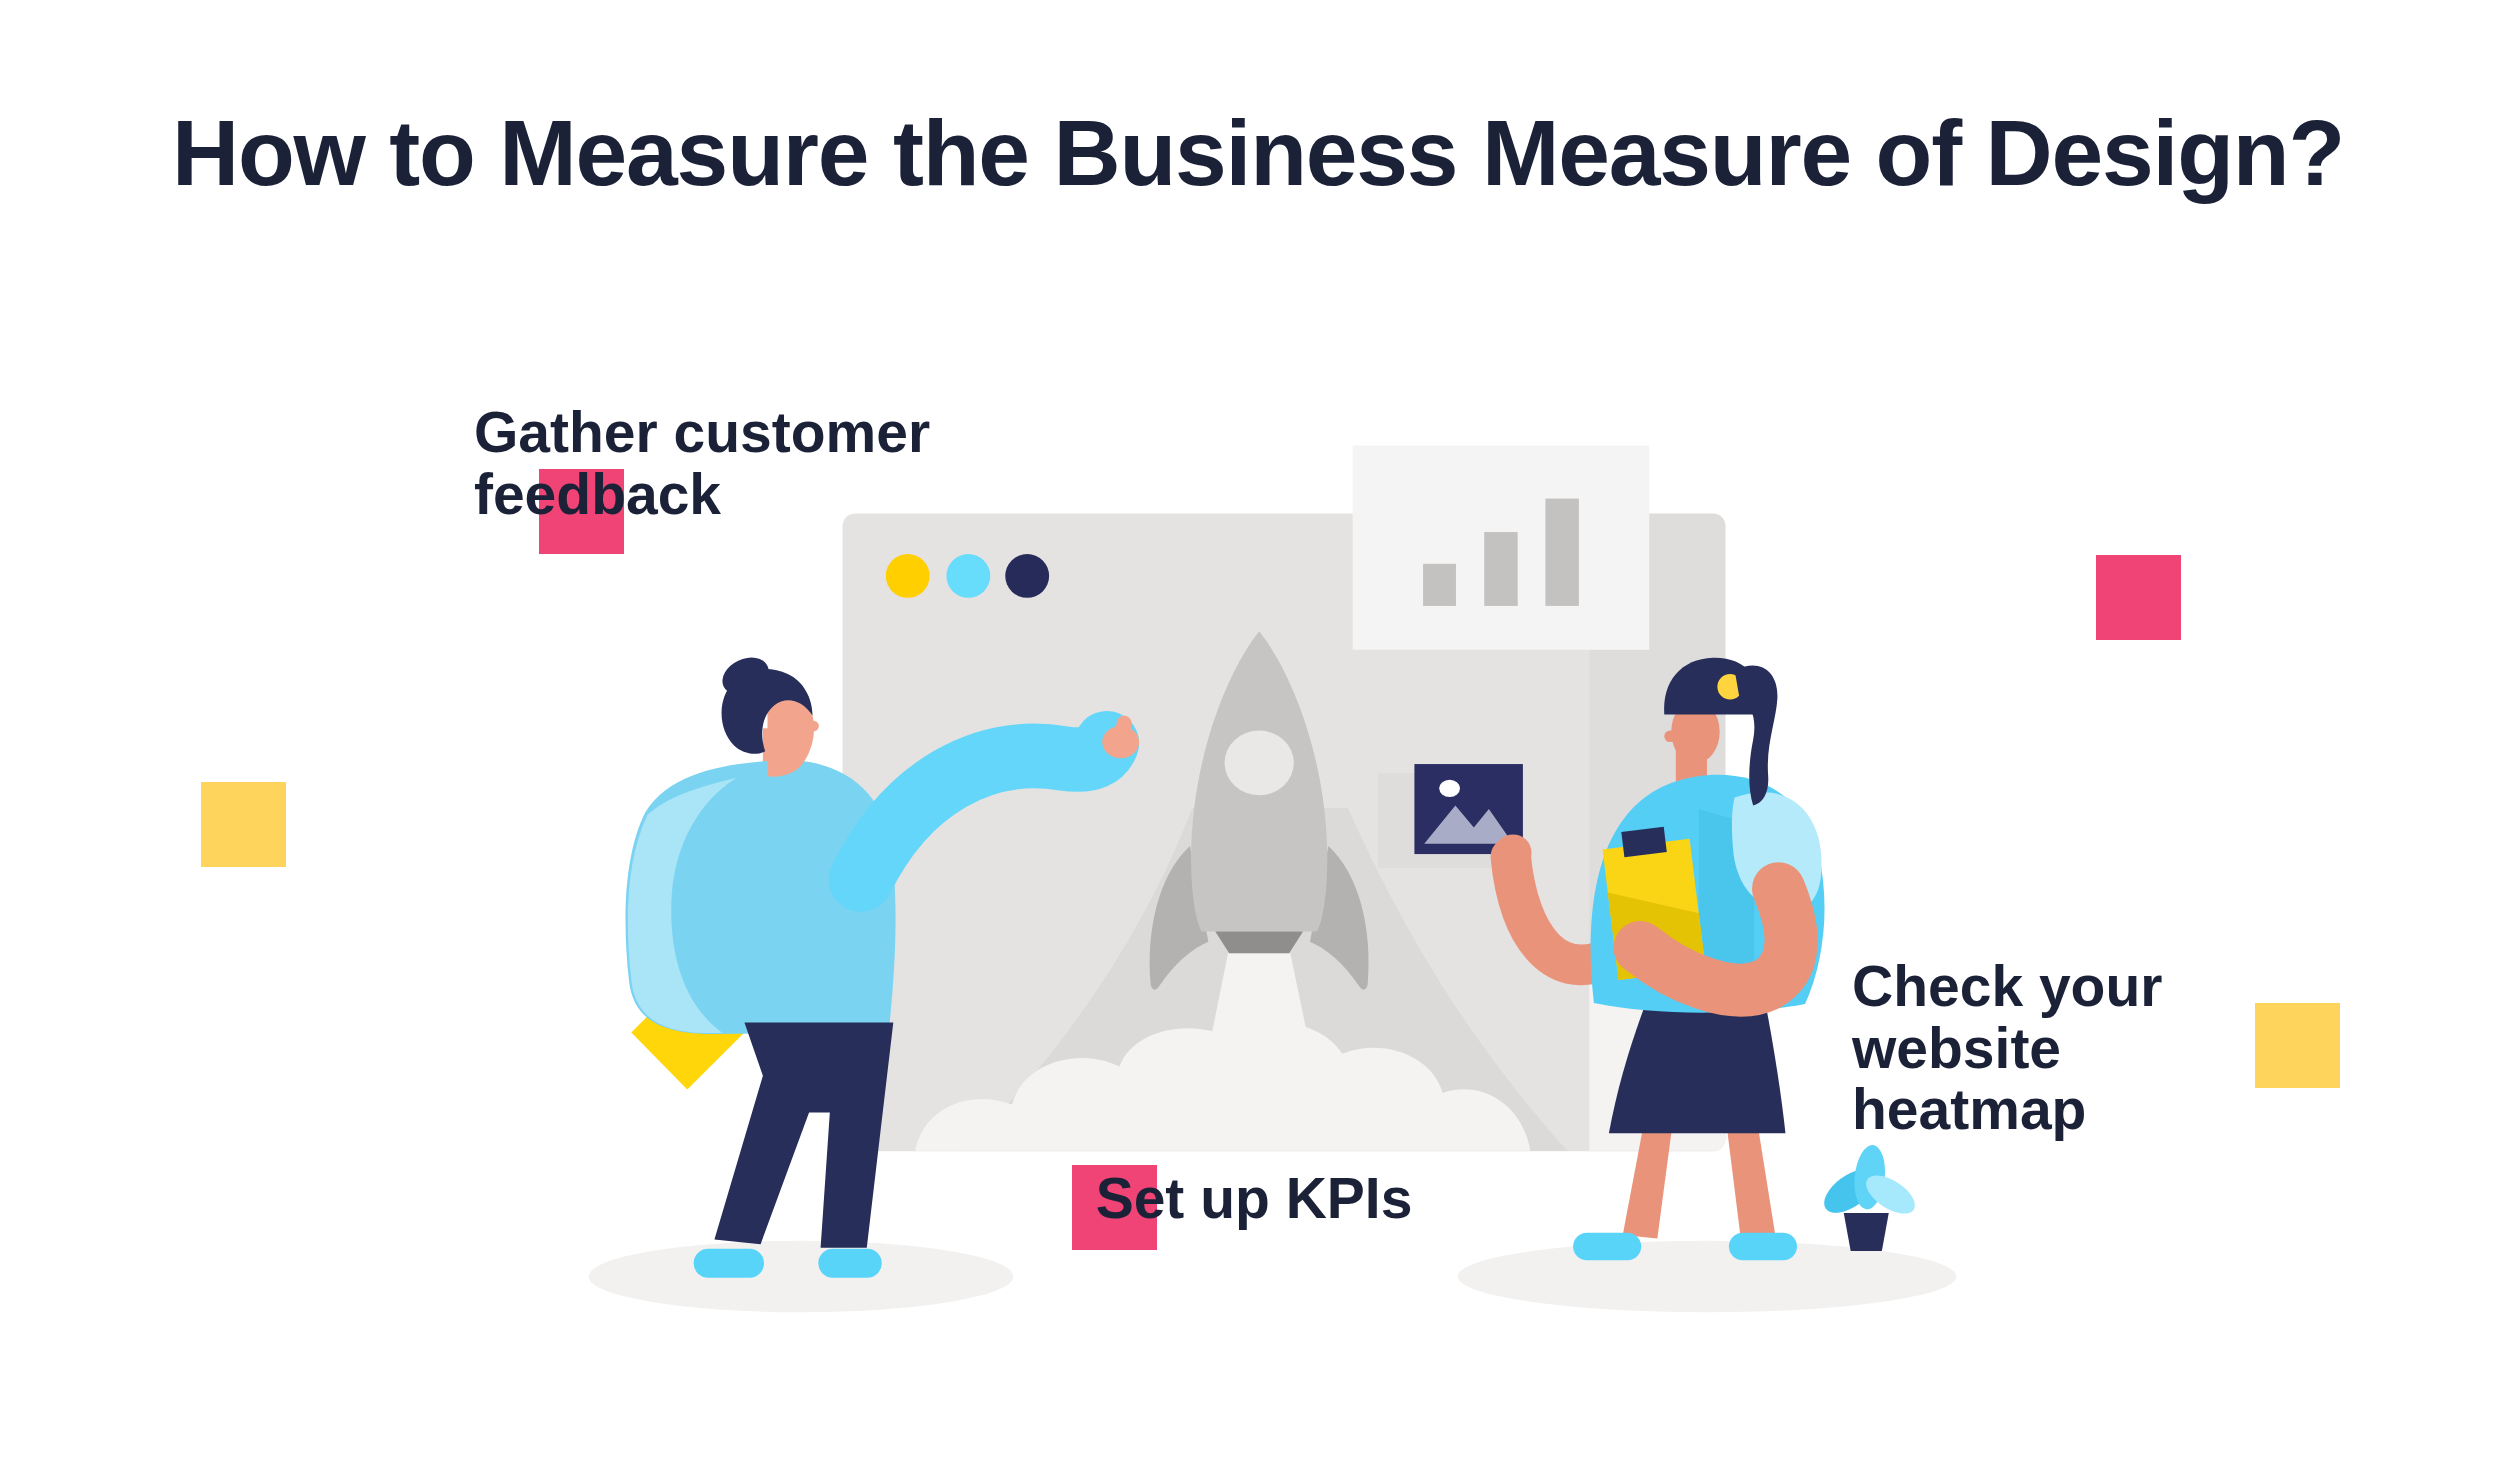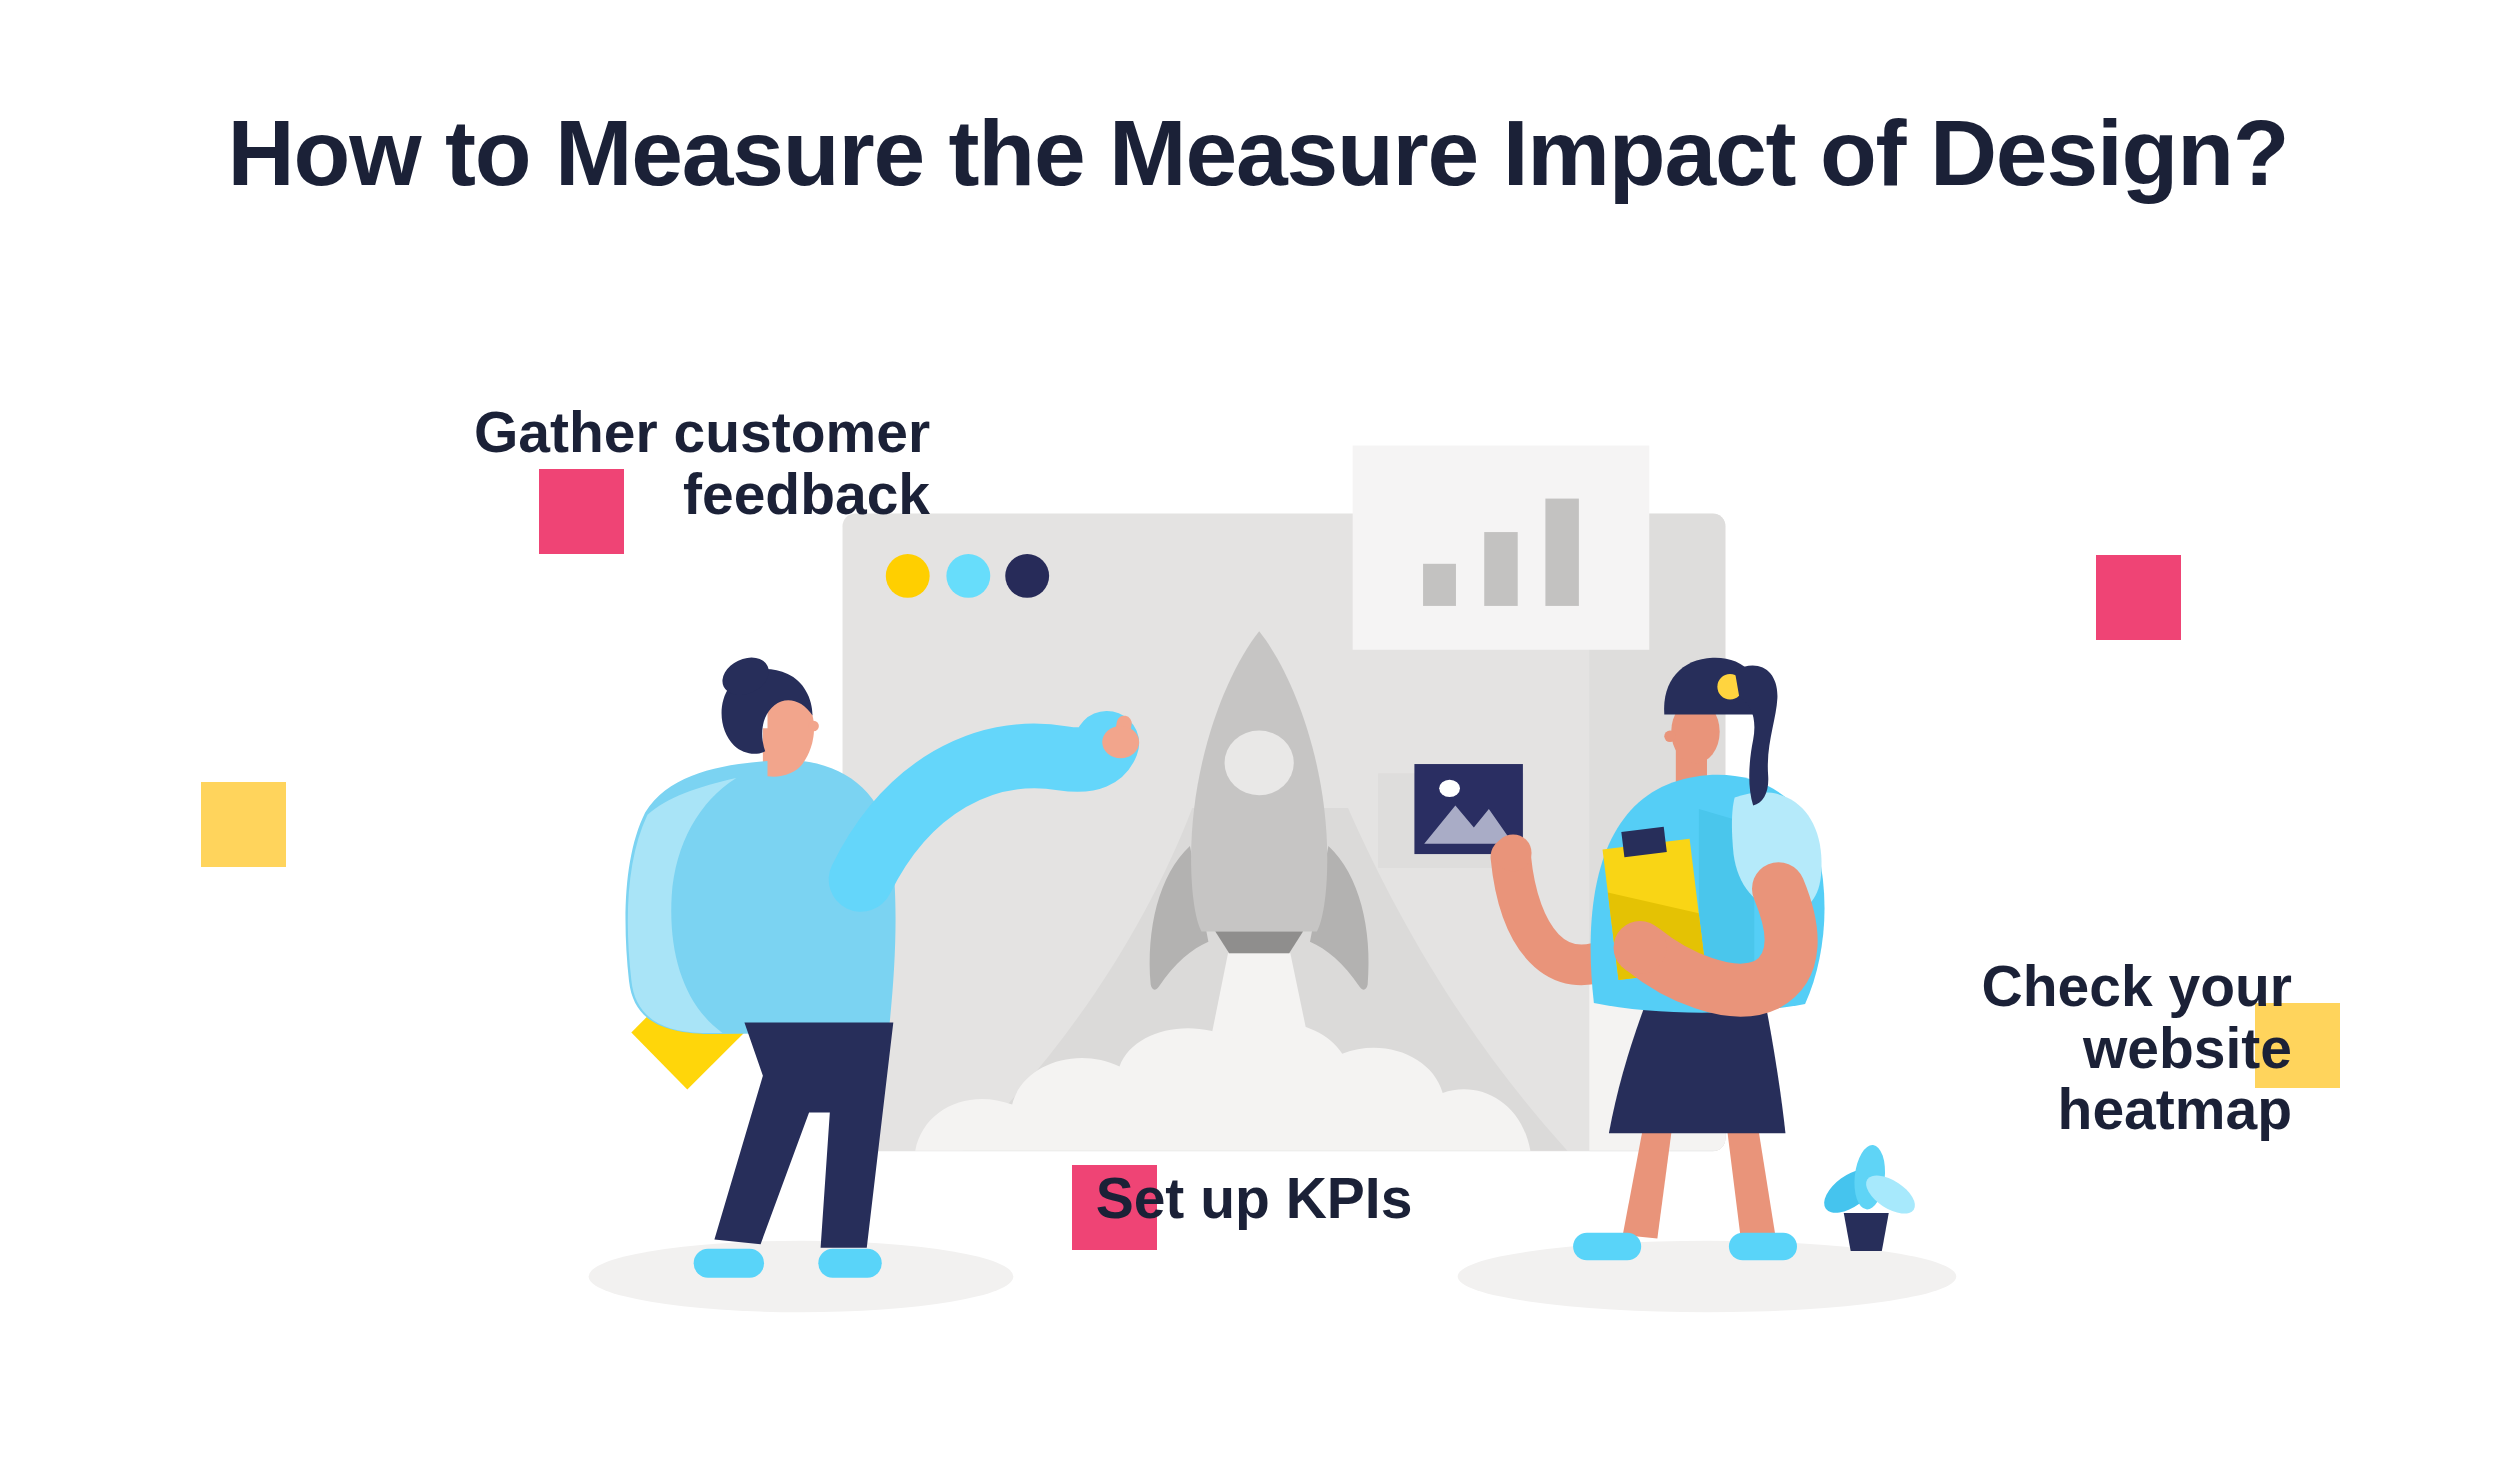--- a/index.html
+++ b/index.html
@@ -8,21 +8,21 @@
     background:var(--bg); font-family:"Liberation Sans", sans-serif;
   }
   .stage svg { position:absolute; left:0; top:0; z-index:1; }
   .poster-title {
     position:absolute; z-index:4; transform:translateX(-50%);
     font-weight:bold; font-size:93px; line-height:1; letter-spacing:-1.2px;
     color:var(--ink); white-space:nowrap;
   }
   .step-label {
     position:absolute; z-index:3; transform:translateX(-50%);
-    font-weight:bold; font-size:57px; line-height:1.08; text-align:right;
+    font-weight:bold; font-size:57px; line-height:1.08; text-align:left;
     color:var(--ink); white-space:pre-line;
   }
   .accent-square { position:absolute; z-index:2; width:85px; height:85px; }
   .accent-square.pink   { background:var(--pink); }
   .accent-square.yellow { background:var(--yellow); }
 
   
   .win        { fill:var(--windowGray); }
   .panel      { fill:var(--panelGray); }
   .cardgray   { fill:var(--cardGray); }
@@ -166,21 +166,21 @@
       <polygon class="navy" points="3195,2102 3273,2102 3261,2168 3207,2168"></polygon>
     </g>
   </svg>
 
   <div class="accent-square pink" style="left:539px;  top:469px;"></div>
   <div class="accent-square pink" style="left:2096px; top:555px;"></div>
   <div class="accent-square yellow" style="left:201px;  top:782px;"></div>
   <div class="accent-square pink" style="left:1072px; top:1165px;"></div>
   <div class="accent-square yellow" style="left:2255px; top:1003px;"></div>
 
-  <h1 class="poster-title" style="left:1258px; top:107px; margin:0;">How to Measure the Measure Impact of Design?</h1>
+  <h1 class="poster-title" style="left:1258px; top:107px; margin:0;">How to Measure the Business Measure of Design?</h1>
 
   <div class="step-label" style="left:702px; top:402px;">Gather customer
 feedback</div>
   <div class="step-label" style="left:1254px; top:1168px;">Set up KPIs</div>
   <div class="step-label" style="left:2072px; top:944px;margin-top:12px;">Check your
 website heatmap</div>
 </div>
 
 
 </body></html>

